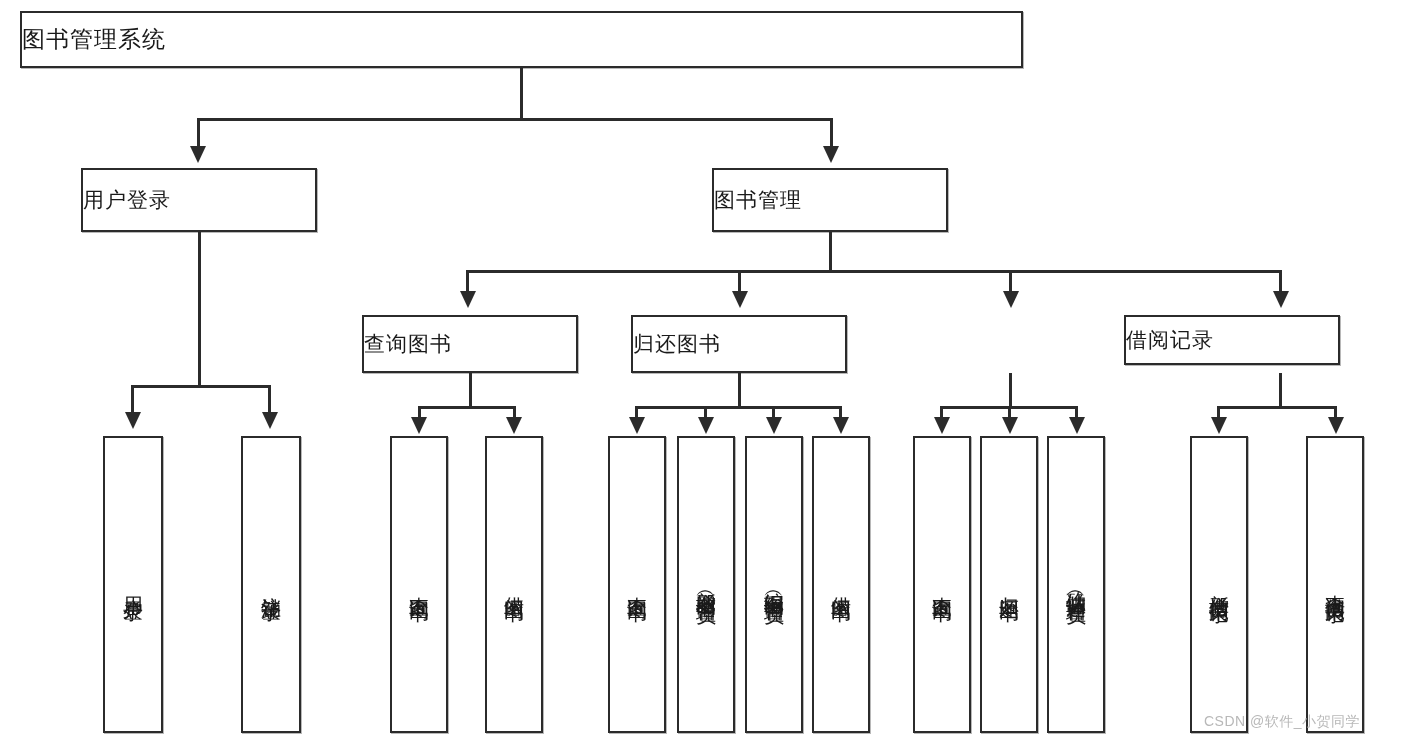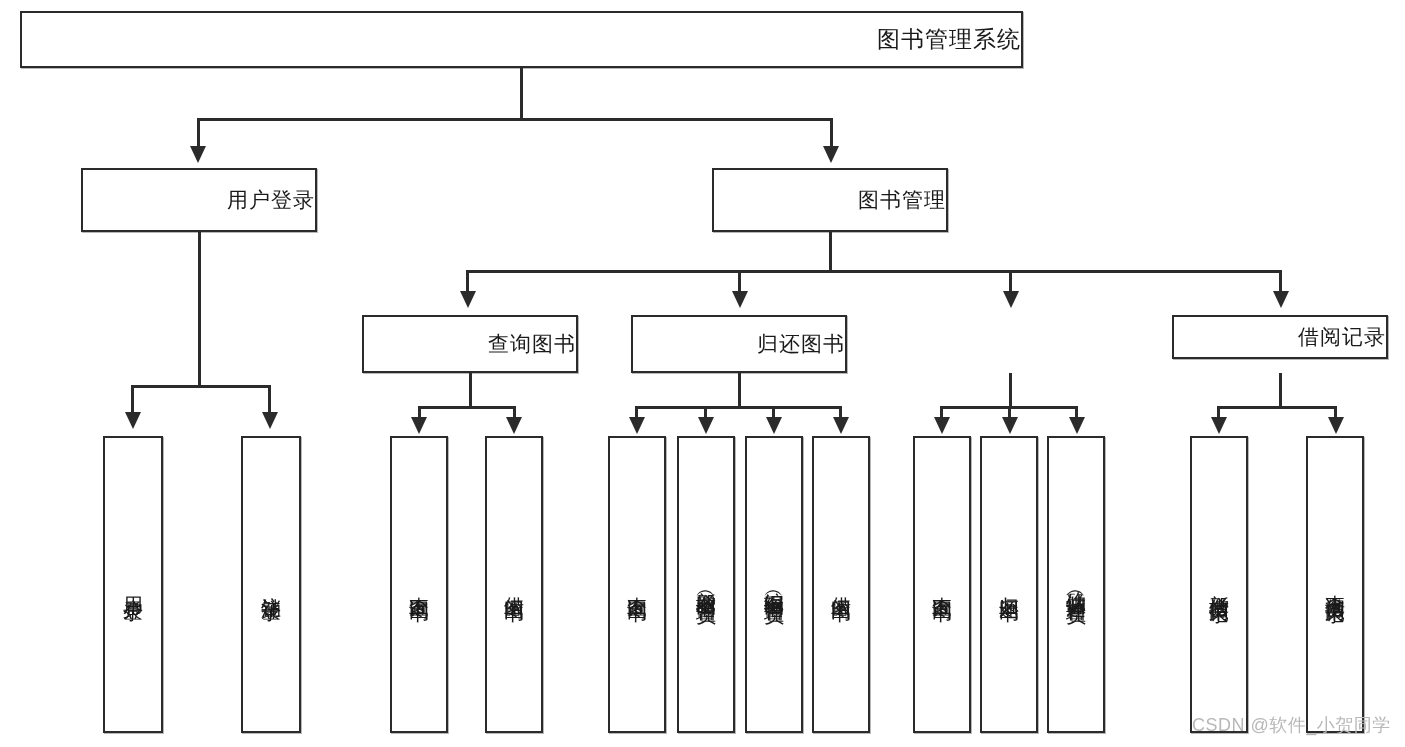--- a/index.html
+++ b/index.html
@@ -17,21 +17,21 @@
     background: #ffffff;
     overflow: hidden;
   }
   .node {
     position: absolute;
     box-sizing: border-box;
     border: 2px solid #2b2b2b;
     background: #ffffff;
     display: flex;
     align-items: center;
-    justify-content: flex-end;
+    justify-content: flex-start;
     color: #1a1a1a;
     box-shadow: 1px 1px 0 rgba(0,0,0,0.28);
   }
   .node-root {
     font-size: 23px;
     letter-spacing: 1px;
   }
   .node-l2 {
     font-size: 21px;
     letter-spacing: 1px;
@@ -61,24 +61,25 @@
     position: absolute;
     width: 0;
     height: 0;
     border-left: 8px solid transparent;
     border-right: 8px solid transparent;
     border-top: 17px solid #2b2b2b;
   }
   .watermark {
     position: absolute;
     color: #b8b8b8;
-    font-size: 18px;
+    font-size: 14px;
     letter-spacing: 0.5px;
     white-space: nowrap;
     user-select: none;
+    margin-left: 12px;
   }
 </style>
 </head>
 <body>
 
 <div id="canvas">
 
   <div class="node node-root" style="left:20px; top:11px; width:1003px; height:57px;">
     <span>图书管理系统</span>
   </div>
@@ -114,21 +115,21 @@
   <div class="arrow" style="left:1003px; top:291px;"></div>
   <div class="edge edge-v" style="left:1279px; top:270px; height:23px;"></div>
   <div class="arrow" style="left:1273px; top:291px;"></div>
 
   <div class="node node-l3" style="left:362px; top:315px; width:216px; height:58px;">
     <span>查询图书</span>
   </div>
   <div class="node node-l3" style="left:631px; top:315px; width:216px; height:58px;">
     <span>归还图书</span>
   </div>
-  <div class="node node-l3" style="left:1172px; top:315px; width:216px; height:44px;padding-left:19px;">
+  <div class="node node-l3" style="left:1124px; top:315px; width:216px; height:50px;">
     <span>借阅记录</span>
   </div>
 
   <div class="edge edge-v" style="left:469px; top:373px; height:35px;"></div>
   <div class="edge edge-h" style="left:418px; top:406px; width:97px;"></div>
   <div class="edge edge-v" style="left:418px; top:406px; height:13px;"></div>
   <div class="arrow" style="left:411px; top:417px;"></div>
   <div class="edge edge-v" style="left:513px; top:406px; height:13px;"></div>
   <div class="arrow" style="left:506px; top:417px;"></div>
 

